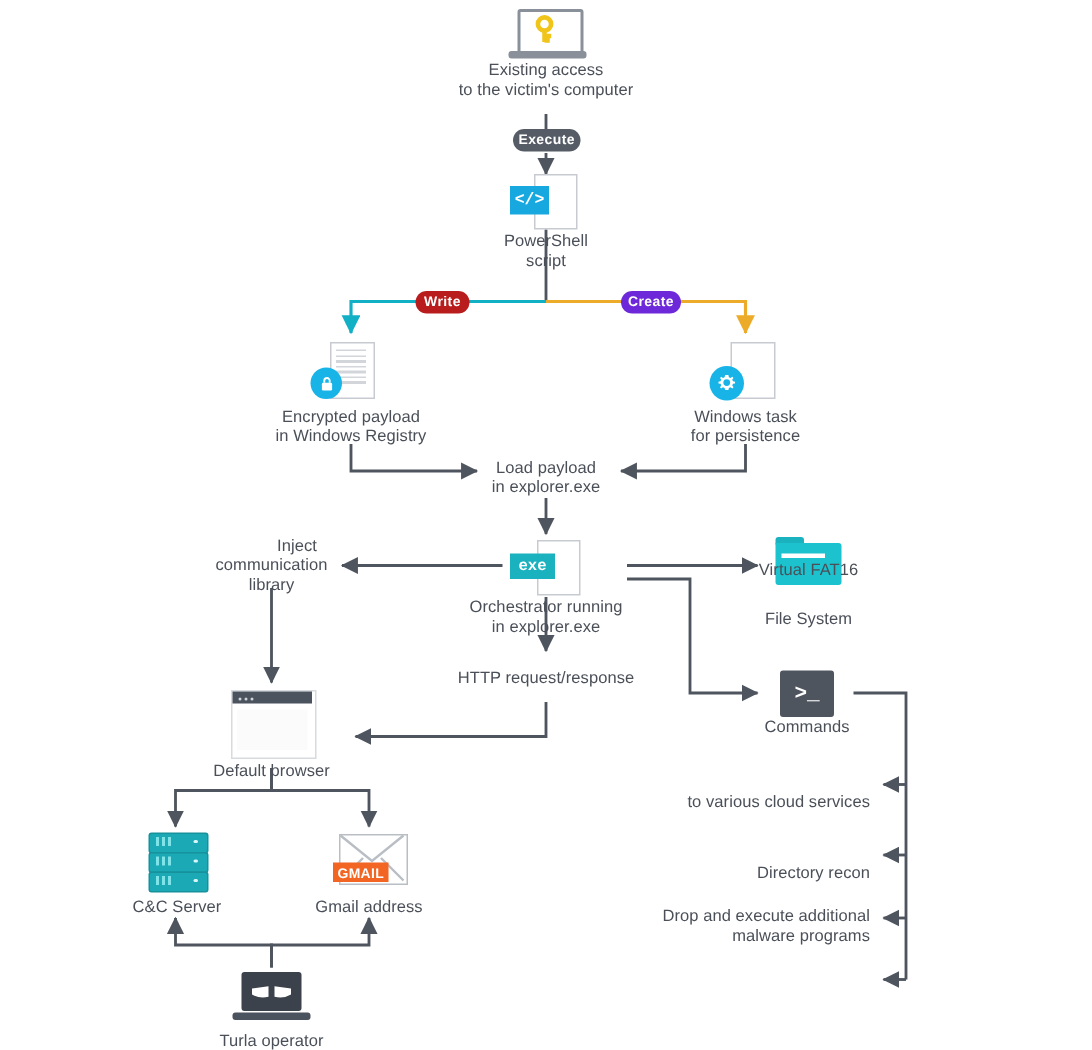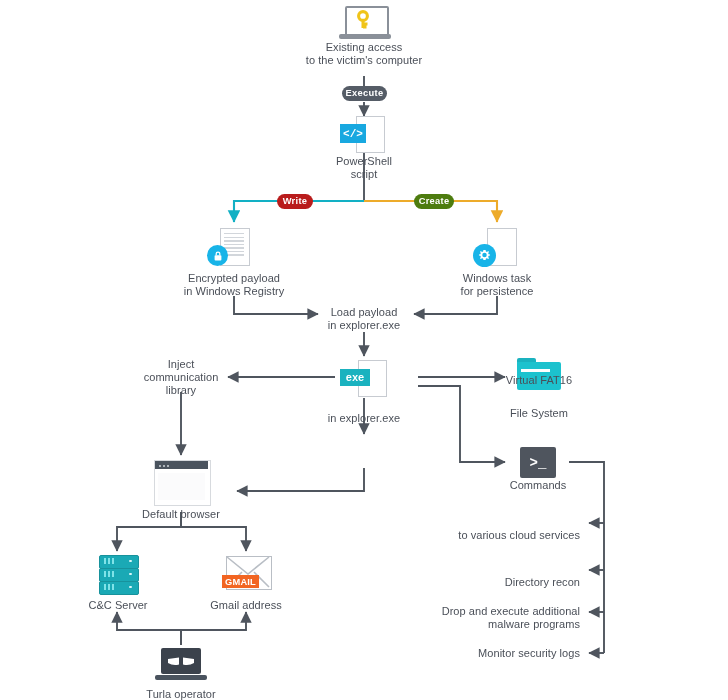--- a/index.html
+++ b/index.html
@@ -10,21 +10,21 @@
   svg#wires{position:absolute;left:0;top:0;width:728px;height:700px;}
   .lbl{position:absolute;text-align:center;font-size:11px;line-height:13.2px;
        color:#4a4f58;white-space:pre-line;letter-spacing:0.05px;}
   .lbl.it{font-style:italic;}
   .lbl.right{text-align:right;}
   .pill{position:absolute;border-radius:9px;color:#ffffff;font-size:9.3px;
         font-weight:bold;letter-spacing:.3px;text-align:center;
         line-height:15px;height:15px;}
   .pill.grey{background:#555c66;}
   .pill.teal{background:#b91c1c;}
-  .pill.amber{background:#4d7c0f;}
+  .pill.amber{background:#6d28d9;}
   
   .ic{position:absolute;}
   .laptop-body{position:absolute;border:2.6px solid #8a9099;border-radius:2px;
                background:#ffffff;}
   .laptop-base{position:absolute;background:#8a9099;border-radius:2px;}
   .doc{position:absolute;border:1.6px solid #c7cbd1;background:#ffffff;}
   .doc-lines{position:absolute;}
   .doc-lines i{display:block;height:1.4px;background:#d2d6db;margin-bottom:2.2px;}
   .badge-sq{position:absolute;color:#fff;font-weight:bold;display:flex;
             align-items:center;justify-content:center;}
@@ -174,34 +174,36 @@
   <div class="lbl" style="left:422px;top:272px;width:150px;">Windows task</div>
   <div class="lbl" style="left:422px;top:285px;width:150px;">for persistence</div>
 
   <div class="lbl" style="left:294px;top:306px;width:140px;">Load payload</div>
   <div class="lbl" style="left:294px;top:319px;width:140px;">in explorer.exe</div>
 
   <div class="ic" style="left:340px;top:360px;width:50px;height:36px;">
     <div class="doc" style="left:18px;top:0px;width:27px;height:35px;"></div>
     <div class="badge-sq" style="left:0px;top:9px;width:30px;height:17px;background:#1ab2bf;font-size:10.4px;font-family:'Liberation Mono',monospace;">exe</div>
   </div>
+  <div class="lbl" style="left:284px;top:399px;width:160px;">Orchestrator running</div>
   <div class="lbl" style="left:284px;top:412px;width:160px;">in explorer.exe</div>
 
-  <div class="lbl" style="left:121px;top:358px;width:120px;">Inject</div>
+  <div class="lbl" style="left:138px;top:358px;width:120px;">Inject</div>
   <div class="lbl" style="left:121px;top:371px;width:120px;">communication</div>
   <div class="lbl" style="left:121px;top:384px;width:120px;">library</div>
 
   <div class="ic" style="left:517px;top:358px;width:44px;height:34px;">
     <div class="folder-tab" style="left:0px;top:0px;width:19px;height:5px;"></div>
     <div class="folder-body" style="left:0px;top:4px;width:44px;height:28px;"></div>
     <div class="folder-line" style="left:4px;top:11px;width:29px;height:2.6px;"></div>
   </div>
   <div class="lbl" style="left:474px;top:374px;width:130px;">Virtual FAT16</div>
   <div class="lbl" style="left:474px;top:407px;width:130px;">File System</div>
 
+  <div class="lbl" style="left:284px;top:446px;width:160px;">HTTP request/response</div>
 
   <div class="term" style="left:520px;top:447px;width:36px;height:31px;font-size:14px;">&gt;_</div>
   <div class="lbl" style="left:478px;top:479px;width:120px;">Commands</div>
 
   <div class="ic" style="left:154px;top:460px;width:55px;height:45px;">
     <div class="browser" style="left:0px;top:0px;width:55px;height:44px;"></div>
     <div class="browser-bar" style="left:1px;top:1px;width:53px;height:8px;"></div>
     <div class="dot" style="left:5px;top:4.5px;"></div>
     <div class="dot" style="left:9px;top:4.5px;"></div>
     <div class="dot" style="left:13px;top:4.5px;"></div>
@@ -248,15 +250,14 @@
   </div>
   <div class="lbl" style="left:121px;top:688px;width:120px;">Turla operator</div>
 
   <div class="lbl right" style="left:398px;top:529px;width:182px;">to various cloud services</div>
 
   <div class="lbl right" style="left:398px;top:576px;width:182px;">Directory recon</div>
 
   <div class="lbl right" style="left:398px;top:605px;width:182px;">Drop and execute additional</div>
   <div class="lbl right" style="left:398px;top:618px;width:182px;">malware programs</div>
 
-  <div class="lbl right" style="left:398px;top:647px;width:182px;">Monitor security logs</div>
 
 </div>
 
 </body></html>

